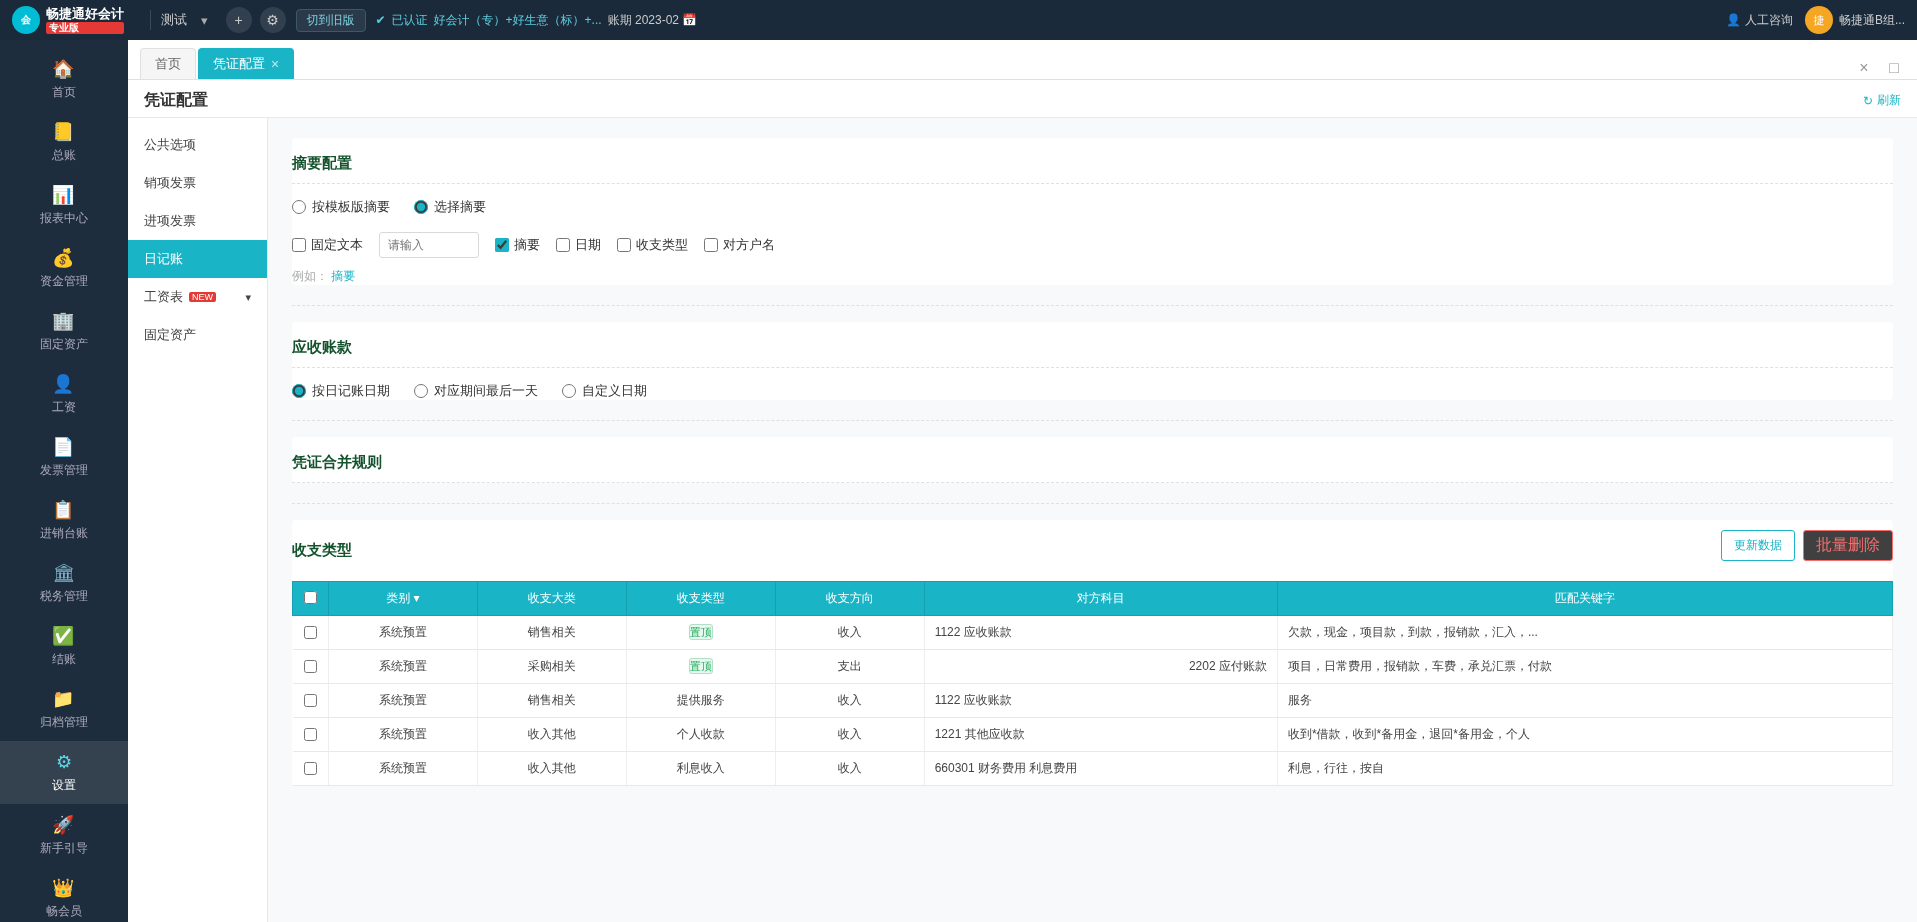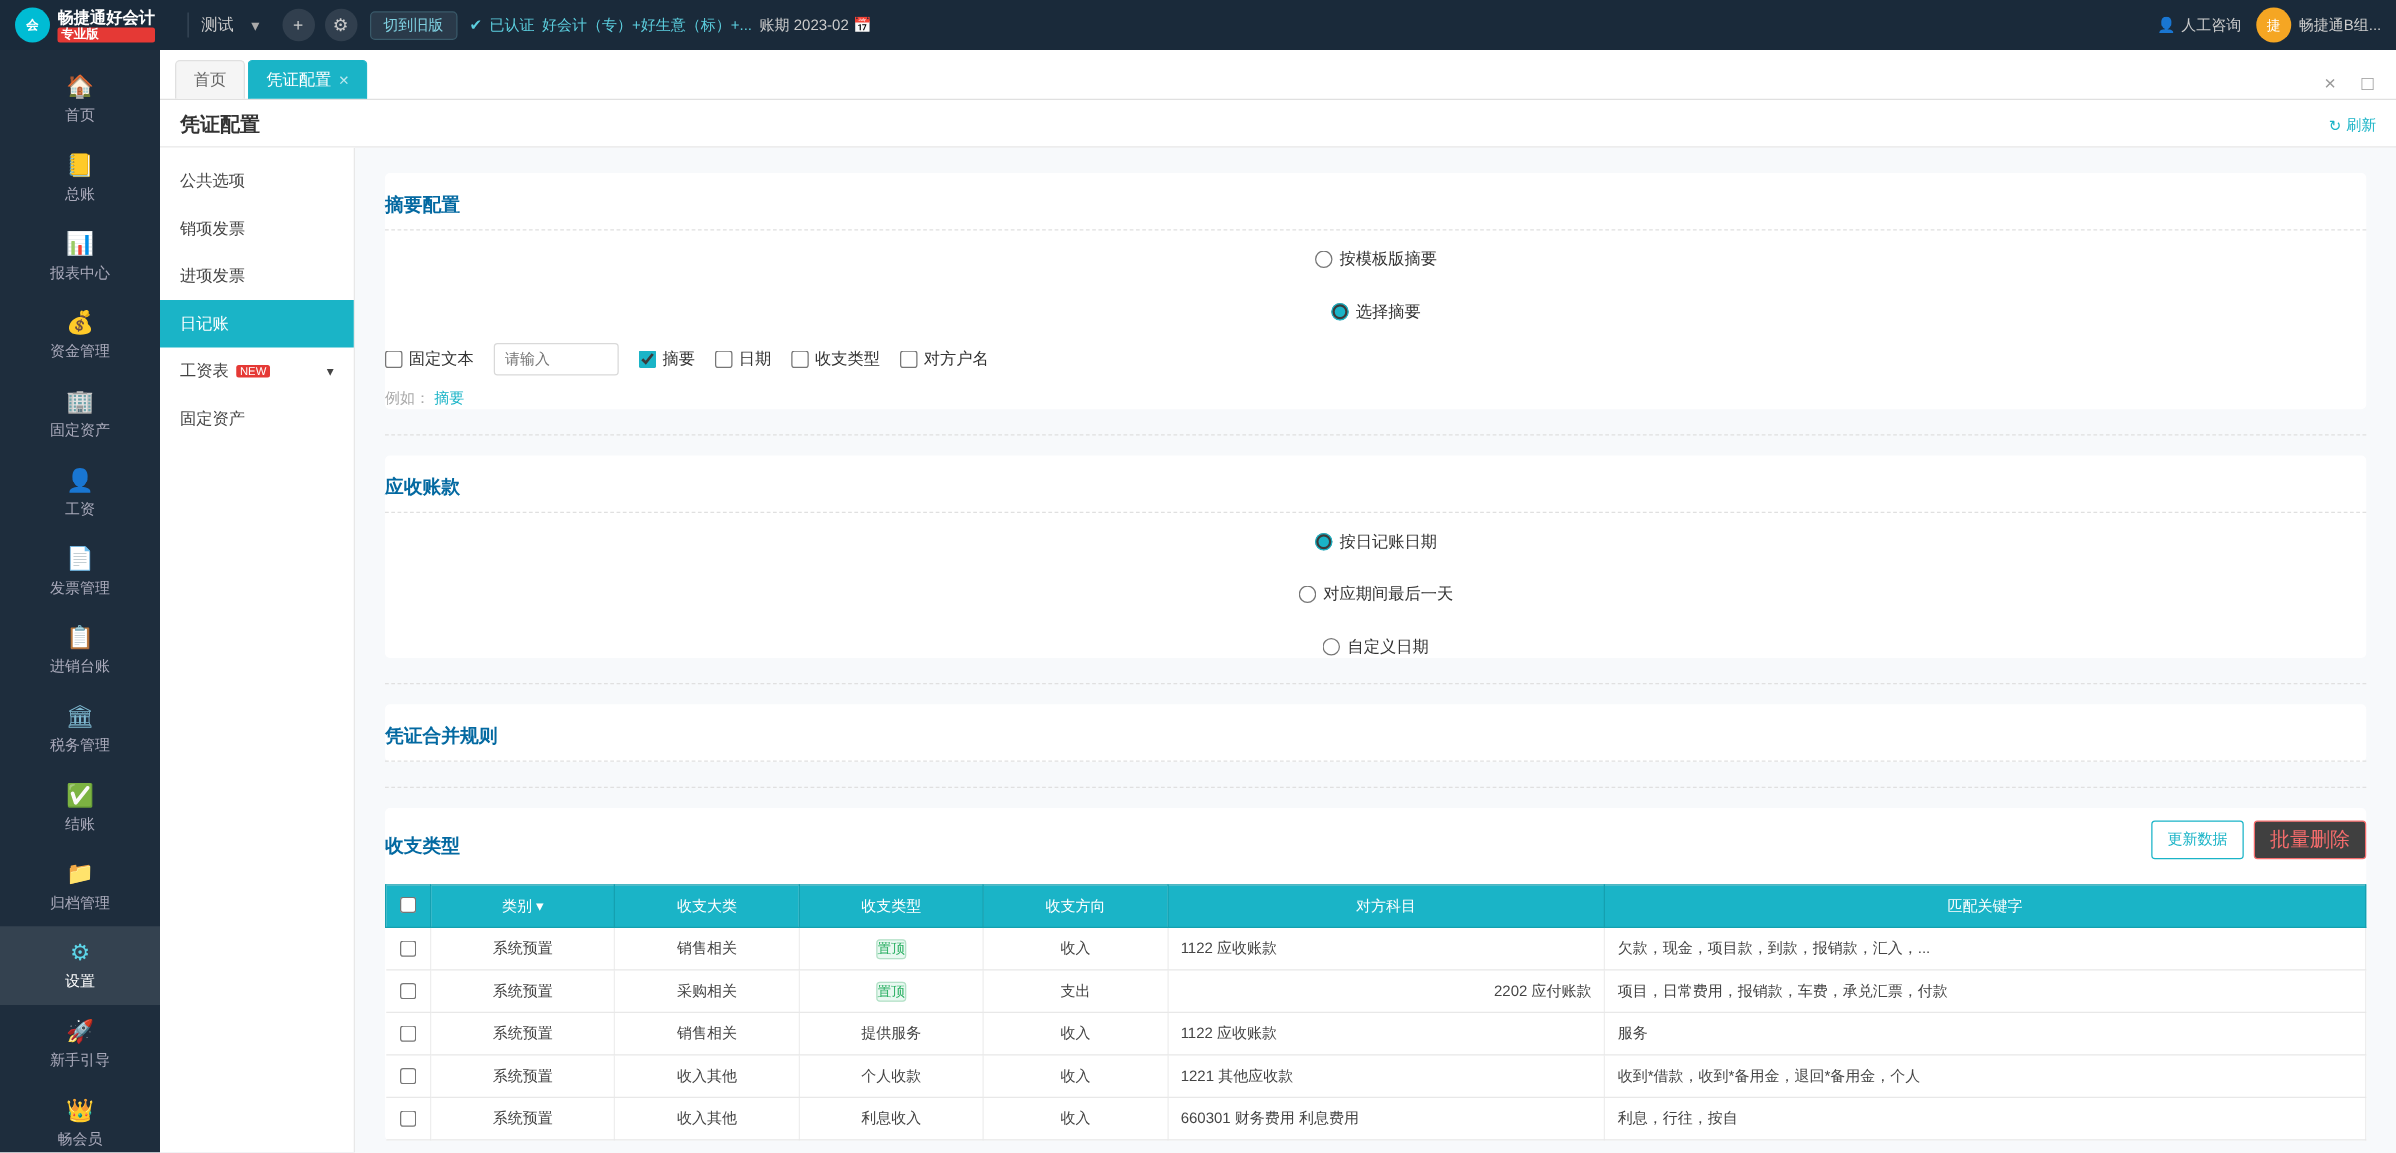--- a/index.html
+++ b/index.html
@@ -47,35 +47,35 @@
 
     
     .page-header { padding: 10px 16px 6px; background: #fff; border-bottom: 1px solid #e8e8e8; display: flex; align-items: center; justify-content: space-between; }
     .page-title { font-size: 16px; font-weight: bold; color: #333; }
     .page-refresh { color: #1ab4c7; font-size: 12px; cursor: pointer; display: flex; align-items: center; gap: 4px; }
 
     
     .inner-layout { display: flex; flex: 1; overflow: hidden; }
 
     
-    .sub-sidebar { width: 156px; background: #fff; border-right: 1px solid #e8e8e8; padding-top: 8px; flex-shrink: 0; }
+    .sub-sidebar { width: 140px; background: #fff; border-right: 1px solid #e8e8e8; padding-top: 8px; flex-shrink: 0; }
     .sub-sidebar-item { padding: 10px 16px; font-size: 13px; cursor: pointer; color: #444; display: flex; align-items: center; gap: 6px; }
     .sub-sidebar-item.active { background: #1ab4c7; color: #fff; }
     .sub-sidebar-item .new-badge { background: #e53935; color: #fff; font-size: 9px; padding: 0 3px; border-radius: 2px; }
     .sub-sidebar-item .expand-arrow { margin-left: auto; font-size: 11px; }
 
     
     .content-area { flex: 1; overflow-y: auto; padding: 20px 24px; background: #f7f9fb; }
 
     
     .section { background: #fff; border-radius: 4px; margin-bottom: 20px; }
-    .section-title { font-size: 15px; font-weight: bold; color: #0369a1; padding: 16px 0 10px; border-bottom: 1px dashed #e0e0e0; margin-bottom: 14px; }
-
-    
-    .radio-group { display: flex; align-items: center; gap: 24px; margin-bottom: 16px; flex-direction: column; }
+    .section-title { font-size: 15px; font-weight: bold; color: #14532d; padding: 16px 0 10px; border-bottom: 1px dashed #e0e0e0; margin-bottom: 14px; }
+
+    
+    .radio-group { display: flex; align-items: center; gap: 24px; margin-bottom: 16px; }
     .radio-item { display: flex; align-items: center; gap: 6px; font-size: 13px; cursor: pointer; }
     .radio-item input[type="radio"] { accent-color: #1ab4c7; width: 14px; height: 14px; cursor: pointer; }
 
     
     .checkbox-row { display: flex; align-items: center; gap: 16px; flex-wrap: wrap; margin-bottom: 10px; }
     .checkbox-item { display: flex; align-items: center; gap: 5px; font-size: 13px; cursor: pointer; }
     .checkbox-item input[type="checkbox"] { accent-color: #1ab4c7; width: 14px; height: 14px; cursor: pointer; }
     .text-input { border: 1px solid #d9d9d9; border-radius: 3px; padding: 3px 8px; font-size: 12px; width: 100px; height: 26px; outline: none; }
 
     .example-text { color: #1ab4c7; font-size: 12px; margin-top: 6px; }

